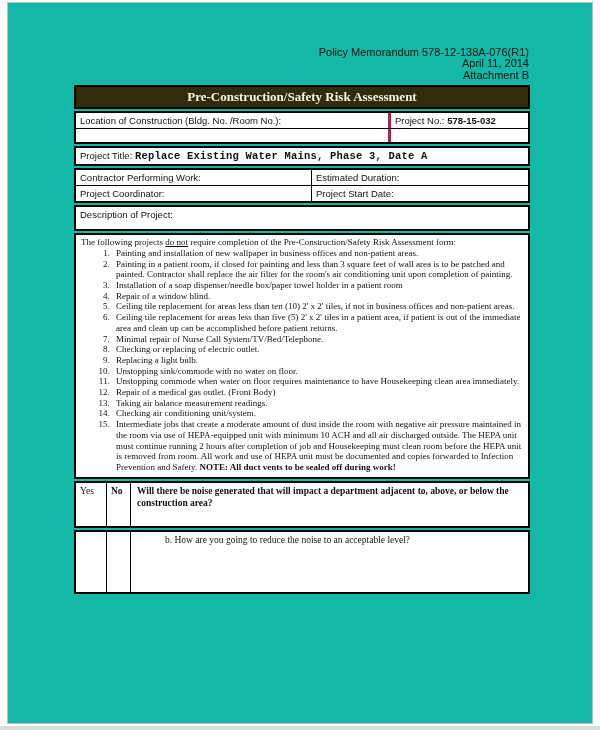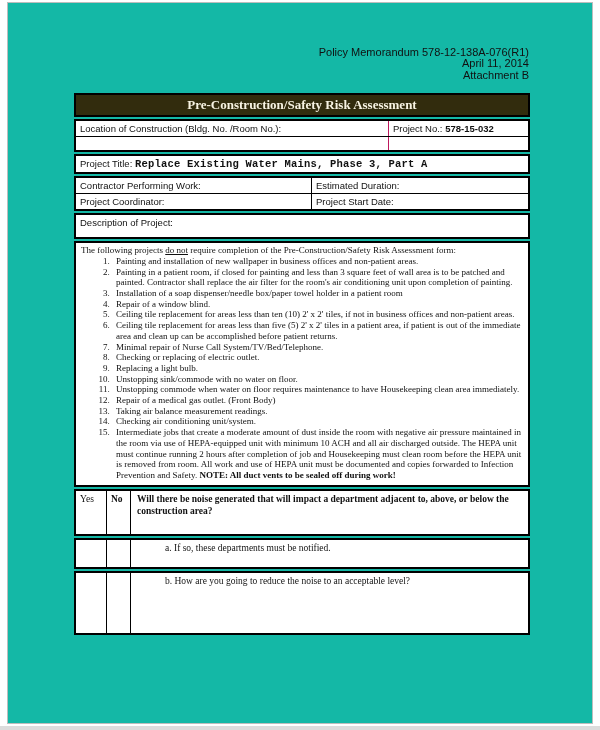--- a/index.html
+++ b/index.html
@@ -13,33 +13,33 @@
   .bottom-strip {
     position: absolute; left: 0; top: 726px; width: 600px; height: 4px;
     background: #dcdcdc;
   }
 
   .content { position: absolute; left: 66px; top: 44px; width: 456px; }
 
   .meta { text-align: right; font-size: 11px; line-height: 11.4px; margin: 0 1px 3px 0; }
 
   .sect { border: 2px solid #000; margin-top: 2px; background: #fff; }
-  .sect.first { margin-top: 12px; }
+  .sect.first { margin-top: 4px; }
 
   .title-bar {
     border: 2px solid #000; background: #322c0d; color: #f7f3e2;
     text-align: center; font-family: "Liberation Serif", serif;
     font-weight: bold; font-size: 13px; line-height: 15px; padding: 2px 0 3px;
   }
 
   .frow { display: flex; align-items: stretch; font-size: 9.5px; line-height: 11px; }
   .frow + .frow { border-top: 1px solid #000; }
   .cell { padding: 2px 4px; }
   .c-l69 { width: 69%; }
-  .c-r31 { width: 31%; border-left: 1px solid #be185d; }
+  .c-r31 { width: 31%; border-left: 3px solid #be185d; }
   .c-l52 { width: 52%; }
   .c-r48 { width: 48%; border-left: 1px solid #000; }
   .empty-row .cell { min-height: 13px; }
   .bold { font-weight: bold; }
 
   .pt-row { padding: 2px 4px; font-size: 9.5px; line-height: 12px; }
   .mono-val {
     font-family: "Liberation Mono", "DejaVu Sans Mono", monospace;
     font-weight: bold; font-size: 10.5px; letter-spacing: 0.2px;
   }
@@ -89,21 +89,21 @@
         <div class="cell c-l69">Location of Construction (Bldg. No. /Room No.):</div>
         <div class="cell c-r31"><span>Project No.: </span><span class="bold">578-15-032</span></div>
       </div>
       <div class="frow empty-row">
         <div class="cell c-l69"></div>
         <div class="cell c-r31"></div>
       </div>
     </div>
 
     <div class="sect pt-row">
-      <span>Project Title: </span><span class="mono-val">Replace Existing Water Mains, Phase 3, Part A</span>
+      <span>Project Title: </span><span class="mono-val">Replace Existing Water Mains, Phase 3, Date A</span>
     </div>
 
     <div class="sect">
       <div class="frow">
         <div class="cell c-l52">Contractor Performing Work:</div>
         <div class="cell c-r48">Estimated Duration:</div>
       </div>
       <div class="frow">
         <div class="cell c-l52">Project Coordinator:</div>
         <div class="cell c-r48">Project Start Date:</div>
@@ -135,25 +135,20 @@
         <li><span>Intermediate jobs that create a moderate amount of dust inside the room with negative air pressure maintained in the room via use of HEPA-equipped unit with minimum 10 ACH and all air discharged outside.  The HEPA unit must continue running 2 hours after completion of job and Housekeeping must clean room before the HEPA unit is removed from room.  All work and use of HEPA unit must be documented and copies forwarded to Infection Prevention and Safety.  </span><span class="note-bold">NOTE:  All duct vents to be sealed off during work!</span></li>
       </ol>
     </div>
 
     <div class="sect yn-row h-q">
       <div class="yn-yes">Yes</div>
       <div class="yn-no">No</div>
       <div class="yn-body q-main">Will there be noise generated that will impact a department adjacent to, above, or below the construction area?</div>
     </div>
 
-    <div class="sect yn-row h-qa">
-      <div class="yn-yes"></div>
-      <div class="yn-no"></div>
-      <div class="yn-body q-sub">a. If so, these departments must be notified.</div>
-    </div>
 
     <div class="sect yn-row h-qb">
       <div class="yn-yes"></div>
       <div class="yn-no"></div>
       <div class="yn-body q-sub">b. How are you going to reduce the noise to an acceptable level?</div>
     </div>
 
   </div>
 </div>
 <div class="bottom-strip"></div>

